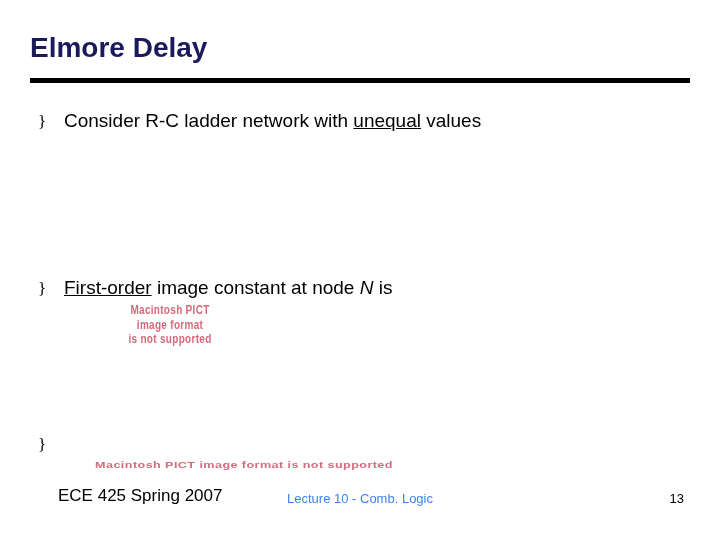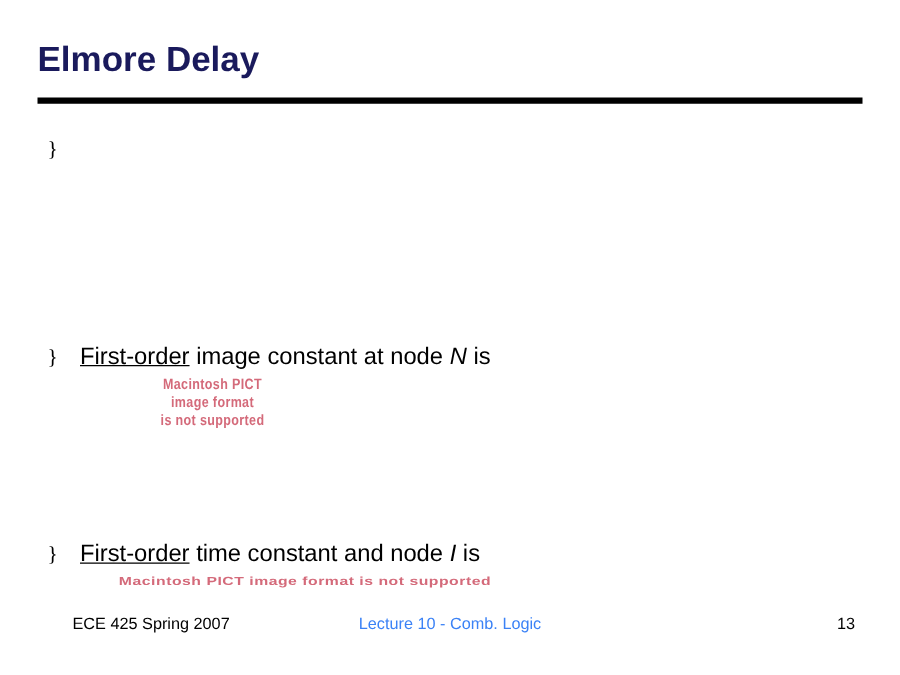--- a/index.html
+++ b/index.html
@@ -10,54 +10,54 @@
   .bullets { position: absolute; left: 38px; top: 110px; width: 640px; }
   .bullet { display: flex; align-items: baseline; font-size: 19px; color: #000000; }
   .b1 { margin-top: 0; }
   .b2 { margin-top: 145px; }
   .b3 { margin-top: 92px; }
   .marker { font-family: "Wingdings", "Zapf Dingbats", serif; font-size: 17px; color: #000000; width: 26px; display: inline-block; }
   .u { text-decoration: underline; }
   .i { font-style: italic; }
   .pict { margin-left: 52px; margin-top: 8px; width: 160px; text-align: center; color: #d46a7a; font-weight: bold; font-size: 10px; line-height: 1.2; transform: scaleY(1.2); letter-spacing: 0.3px; }
   .pict2 { margin-left: 52px; margin-top: 6px; width: 220px; text-align: center; color: #d46a7a; font-weight: bold; font-size: 9px; line-height: 1.1; transform: scaleY(1.05) scaleX(1.4); transform-origin: left top; letter-spacing: 0.3px; }
-  .footer-left { position: absolute; left: 58px; bottom: 34px; font-size: 13px; color: #000; }
+  .footer-left { position: absolute; left: 58px; bottom: 34px; font-size: 17px; color: #000; }
   .footer-center { position: absolute; left: 0; right: 0; bottom: 34px; text-align: center; font-size: 13px; color: #3b82f6; }
   .footer-right { position: absolute; right: 36px; bottom: 34px; font-size: 13px; color: #000; margin-top: 31px; }
 </style>
 </head>
 <body>
 
 <div class="slide">
   <div class="title">Elmore Delay</div>
   <div class="rule"></div>
 
   <div class="bullets">
 
     <div class="bullet b1">
       <span class="marker">}</span>
+      <span>
+        <span>Consider R-C ladder network with </span><span class="u">unequal</span><span> values</span>
+      </span>
     </div>
 
     <div class="bullet b2">
       <span class="marker">}</span>
       <span>
         <span class="u">First-order</span><span> image constant at node </span><span class="i">N</span><span>  is</span>
       </span>
     </div>
     <div class="pict">
       <div>Macintosh PICT</div>
       <div>image format</div>
       <div>is not supported</div>
     </div>
 
     <div class="bullet b3">
       <span class="marker">}</span>
-      <span>
-        <span class="u">First-order</span><span> time constant and node </span><span class="i">I</span><span> is</span>
-      </span>
     </div>
     <div class="pict2">Macintosh PICT image format is not supported</div>
 
   </div>
 
   <div class="footer-left">ECE 425 Spring 2007</div>
   <div class="footer-center">Lecture 10 - Comb. Logic</div>
   <div class="footer-right">13</div>
 </div>
 

